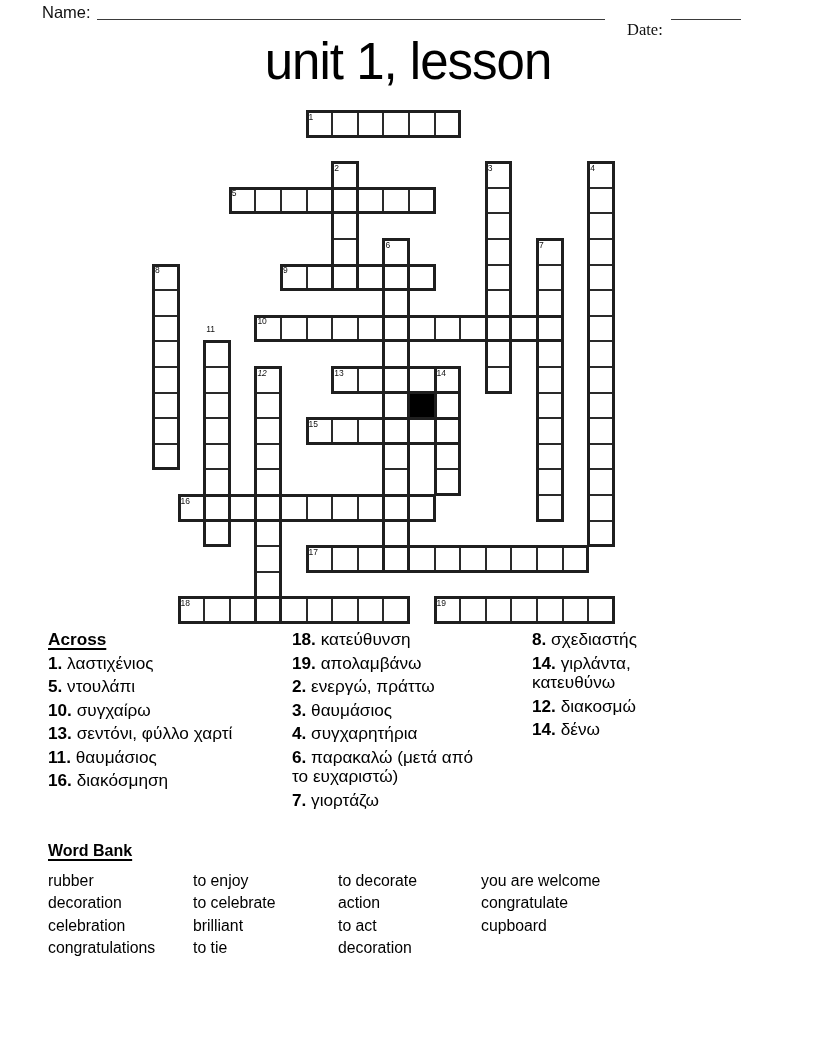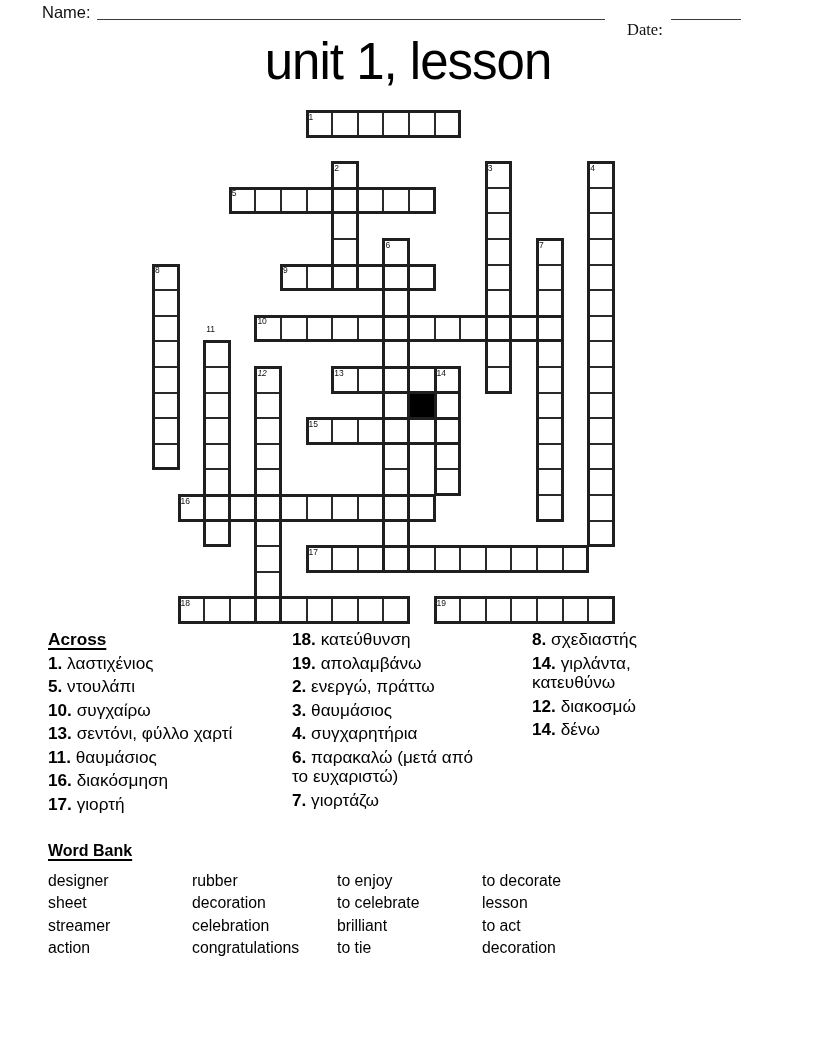--- a/index.html
+++ b/index.html
@@ -251,61 +251,59 @@
     </div>
 
   <div class="clues-col col1">
       <div class="clue-head">Across</div>
       <div class="clue"><b>1. </b><span>λαστιχένιος</span></div>
       <div class="clue"><b>5. </b><span>ντουλάπι</span></div>
       <div class="clue"><b>10. </b><span>συγχαίρω</span></div>
       <div class="clue"><b>13. </b><span>σεντόνι, φύλλο χαρτί</span></div>
       <div class="clue"><b>11. </b><span>θαυμάσιος</span></div>
       <div class="clue"><b>16. </b><span>διακόσμηση</span></div>
-      <div class="clue"><b>17. </b><span>γιορτή</span></div>
     </div>
   <div class="clues-col col2">
       <div class="clue"><b>18. </b><span>κατεύθυνση</span></div>
       <div class="clue"><b>19. </b><span>απολαμβάνω</span></div>
       <div class="clue"><b>2. </b><span>ενεργώ, πράττω</span></div>
       <div class="clue"><b>3. </b><span>θαυμάσιος</span></div>
       <div class="clue"><b>4. </b><span>συγχαρητήρια</span></div>
       <div class="clue"><b>6. </b><span>παρακαλώ (μετά από το ευχαριστώ)</span></div>
       <div class="clue"><b>7. </b><span>γιορτάζω</span></div>
     </div>
   <div class="clues-col col3">
       <div class="clue"><b>8. </b><span>σχεδιαστής</span></div>
       <div class="clue"><b>14. </b><span>γιρλάντα, κατευθύνω</span></div>
       <div class="clue"><b>12. </b><span>διακοσμώ</span></div>
       <div class="clue"><b>14. </b><span>δένω</span></div>
     </div>
 
   <div class="wordbank">
     <div class="wb-head">Word Bank</div>
     <div class="wb-cols">
-        <div class="wb-col" style="width: 144px;">
-          <div class="wb-item">designer</div>
-          <div class="wb-item">sheet</div>
-          <div class="wb-item">streamer</div>
-          <div class="wb-item">action</div>
-        </div>
         <div class="wb-col" style="width: 145px;">
           <div class="wb-item">rubber</div>
           <div class="wb-item">decoration</div>
           <div class="wb-item">celebration</div>
           <div class="wb-item">congratulations</div>
         </div>
         <div class="wb-col" style="width: 145px;">
           <div class="wb-item">to enjoy</div>
           <div class="wb-item">to celebrate</div>
           <div class="wb-item">brilliant</div>
           <div class="wb-item">to tie</div>
         </div>
         <div class="wb-col" style="width: 143px;">
           <div class="wb-item">to decorate</div>
-          <div class="wb-item">lesson</div>
+          <div class="wb-item">action</div>
           <div class="wb-item">to act</div>
           <div class="wb-item">decoration</div>
         </div>
+        <div class="wb-col" style="width: 163px;">
+          <div class="wb-item">you are welcome</div>
+          <div class="wb-item">congratulate</div>
+          <div class="wb-item">cupboard</div>
+        </div>
       </div>
   </div>
 
 </div>
 
 </body></html>

